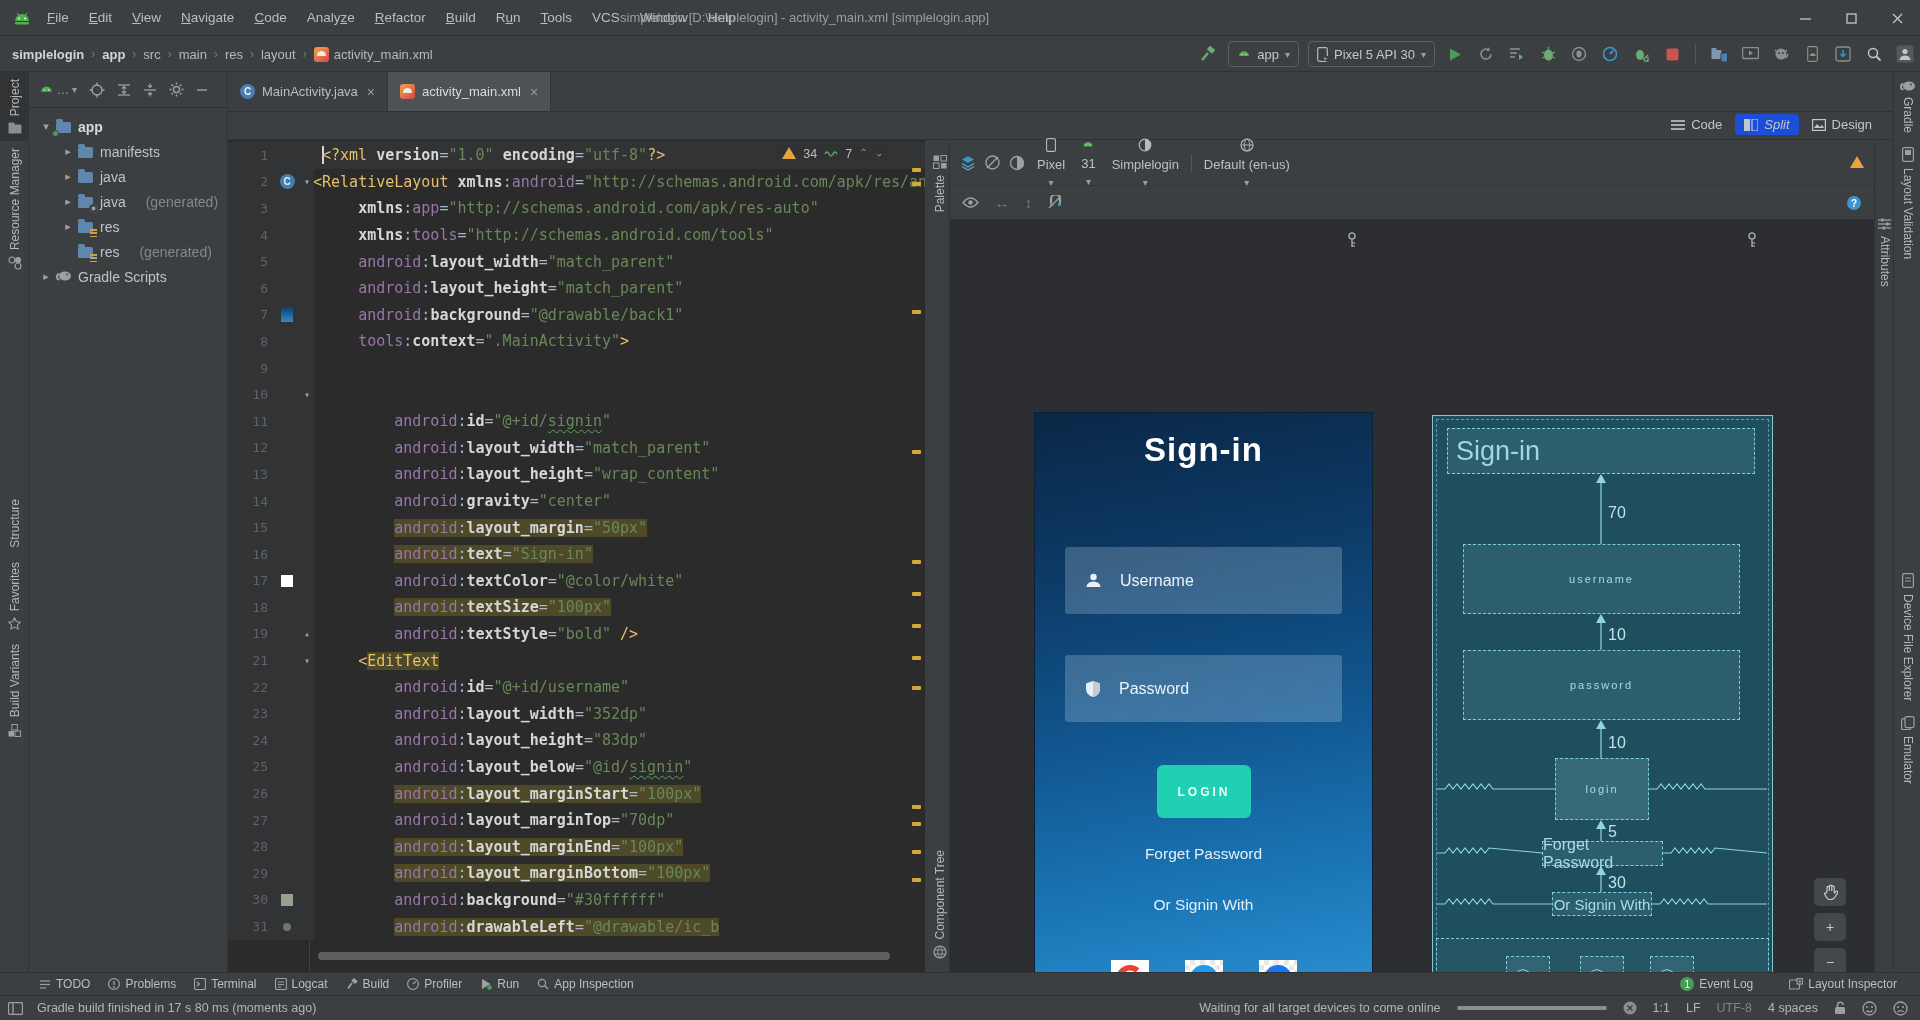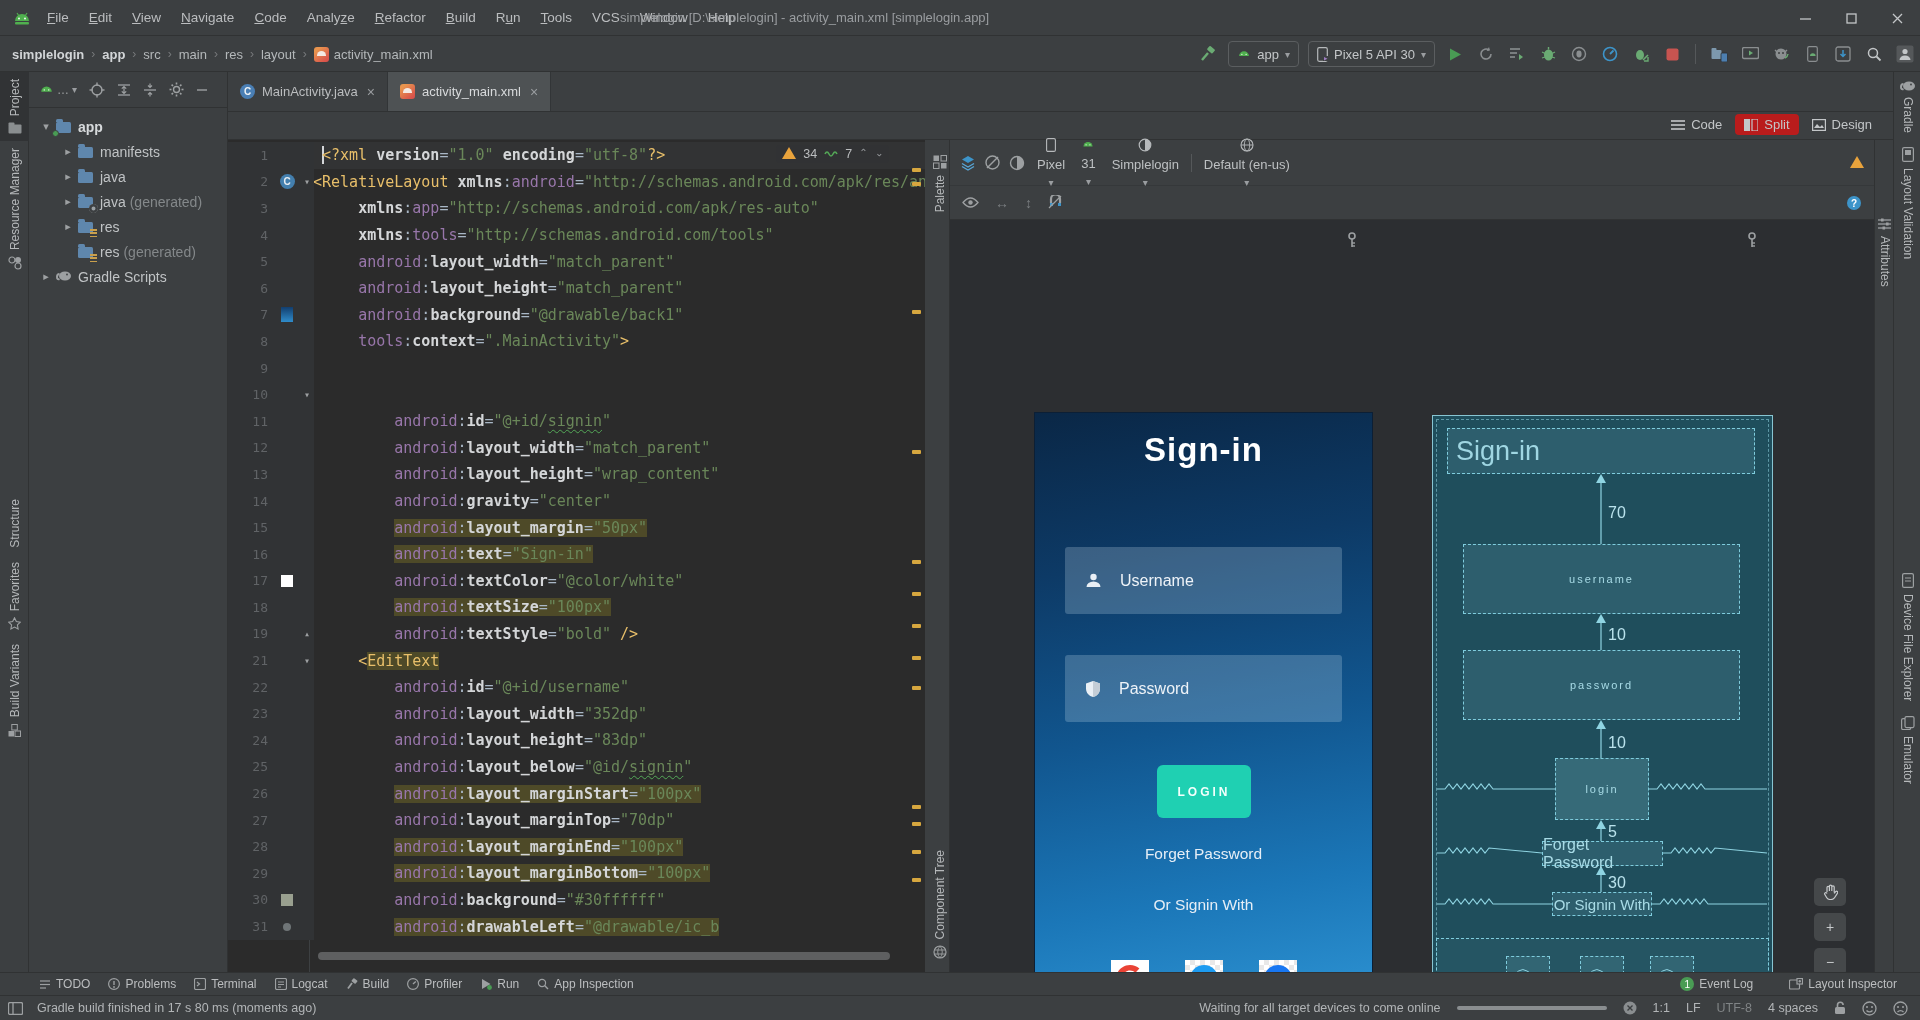--- a/index.html
+++ b/index.html
@@ -48,21 +48,21 @@
   #project { position:absolute; left:29px; top:0; width:199px; height:900px;
              background:#3c3f41; border-right:1px solid #303233; }
   #projtoolbar { height:36px; display:flex; align-items:center; gap:12px; padding:0 10px;
                  border-bottom:1px solid #303233;}
   #projtree { padding-top:6px; font-size:14px; }
   .tree-row { height:25px; display:flex; align-items:center; white-space:nowrap; }
   .tree-chev { width:14px; text-align:center; color:#9da0a2; font-size:11px; flex:none; }
   .tree-ico { width:18px; height:16px; margin:0 5px 0 2px; position:relative; flex:none; }
   .tree-label { color:#c0c3c5; }
   .tree-label.bold { font-weight:bold; color:#d6d9db; }
-  .tree-suffix { color:#84888a; margin-left:4px; }
+  .tree-suffix { color:#84888a; margin-left:20px; }
   .folder { position:absolute; left:1px; top:3px; width:15px; height:11px; background:#5f87ad; border-radius:1.5px; }
   .folder:before { content:""; position:absolute; left:0; top:-3px; width:7px; height:3px; background:#5f87ad;
                    border-radius:1.5px 1.5px 0 0; }
   .res-stripes { position:absolute; right:-2px; bottom:-2px; width:7px; height:8px;
                  background:repeating-linear-gradient(#caa04c 0 2px,transparent 2px 3.5px); }
   .green-dot { position:absolute; left:-3px; bottom:-2px; width:7px; height:7px; border-radius:50%;
                background:#499c54; border:1px solid #3c3f41; }
   .gear-mini { position:absolute; right:-3px; bottom:-3px; width:9px; height:9px; border-radius:50%;
                background:#9aa0a3; box-shadow:inset 0 0 0 2.5px #3c3f41; }
 
@@ -79,21 +79,21 @@
                  border-radius:5px 5px 0 0; background:#f4e9e2; }
   .classico { width:15px; height:15px; border-radius:50%; background:#4a7fb5; color:#eef3f7;
               font-size:10px; font-weight:bold; display:flex; align-items:center; justify-content:center; }
 
   
   #modebar { position:absolute; left:228px; top:40px; width:1665px; height:28px; background:#3c3f41;
              border-bottom:1px solid #303233; }
   #modebtns { position:absolute; right:12px; top:2px; display:flex; gap:4px; }
   .modebtn { display:flex; align-items:center; gap:6px; padding:3px 9px; font-size:13px;
              color:#c3c6c8; border-radius:4px; }
-  .modebtn.selected { background:#b91c1c; }
+  .modebtn.selected { background:#1d4ed8;font-style:italic; }
   .mico { width:14px; height:12px; flex:none; }
 
   
   #codepane { position:absolute; left:228px; top:68px; width:697px; height:832px; background:#2b2b2b; overflow:hidden; }
   #code-lines { position:absolute; left:0; top:2px; width:100%; }
   .cl { display:grid; grid-template-columns:46px 26px 14px 1fr; height:26.6px; align-items:center;
         font-family:"DejaVu Sans Mono", monospace; font-size:15px; white-space:pre; }
   .ln { text-align:right; padding-right:6px; color:#606366; font-size:13px; background:#313335; height:100%;
         display:flex; align-items:center; justify-content:flex-end; }
   .li { background:#313335; height:100%; display:flex; align-items:center; justify-content:center; }

